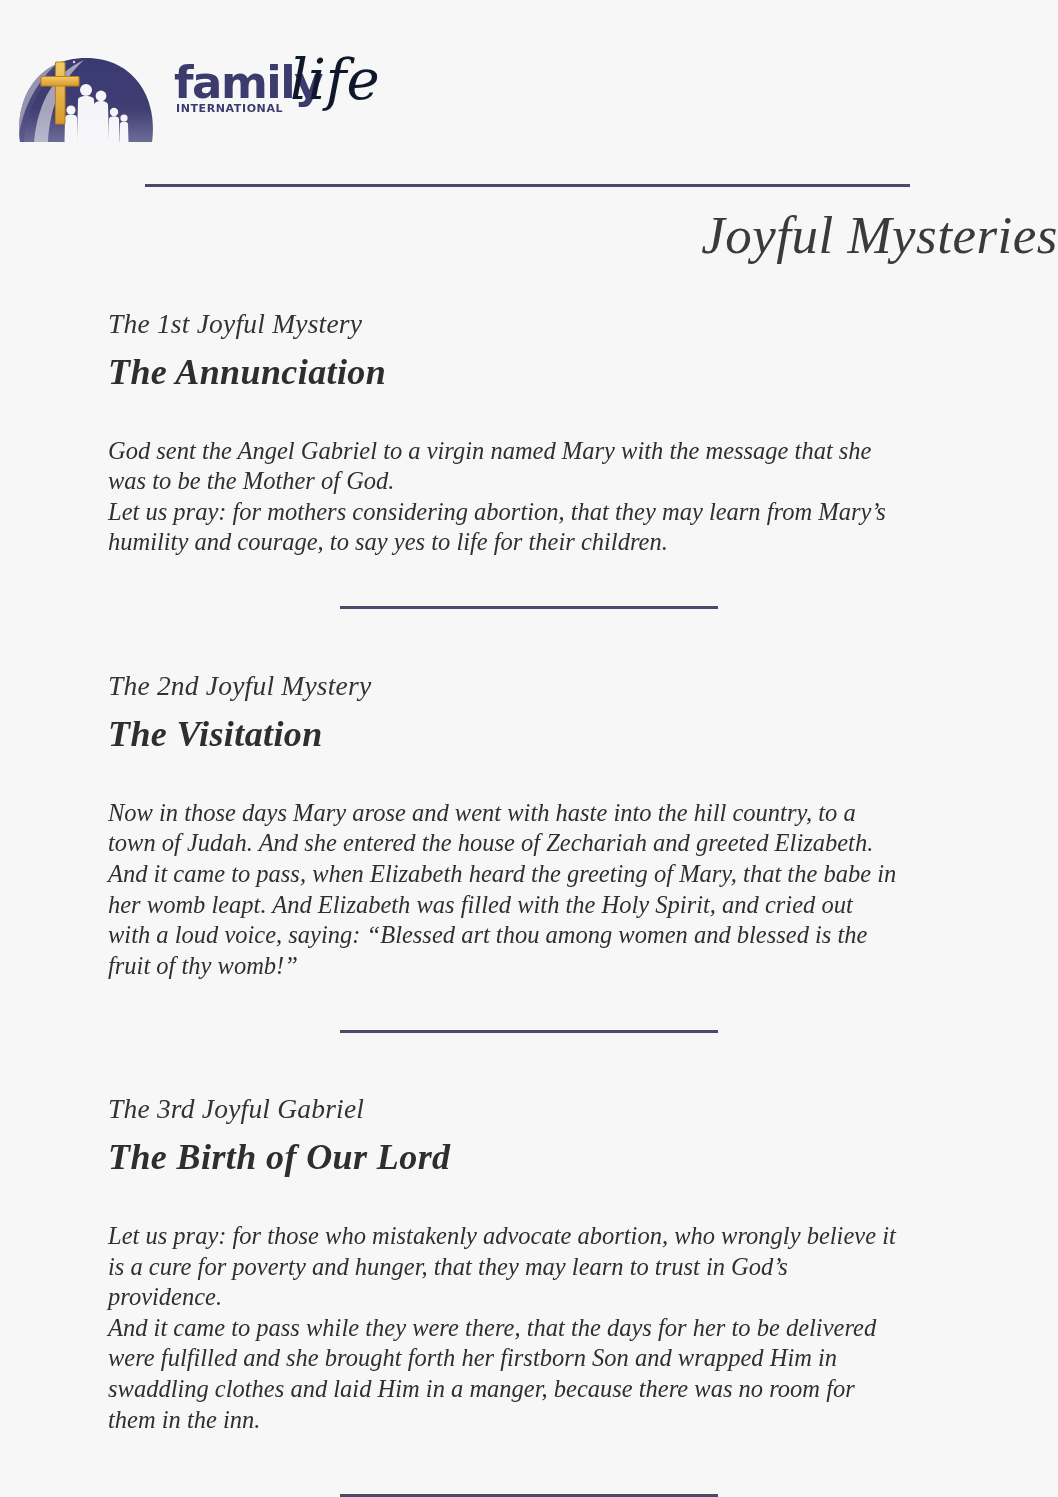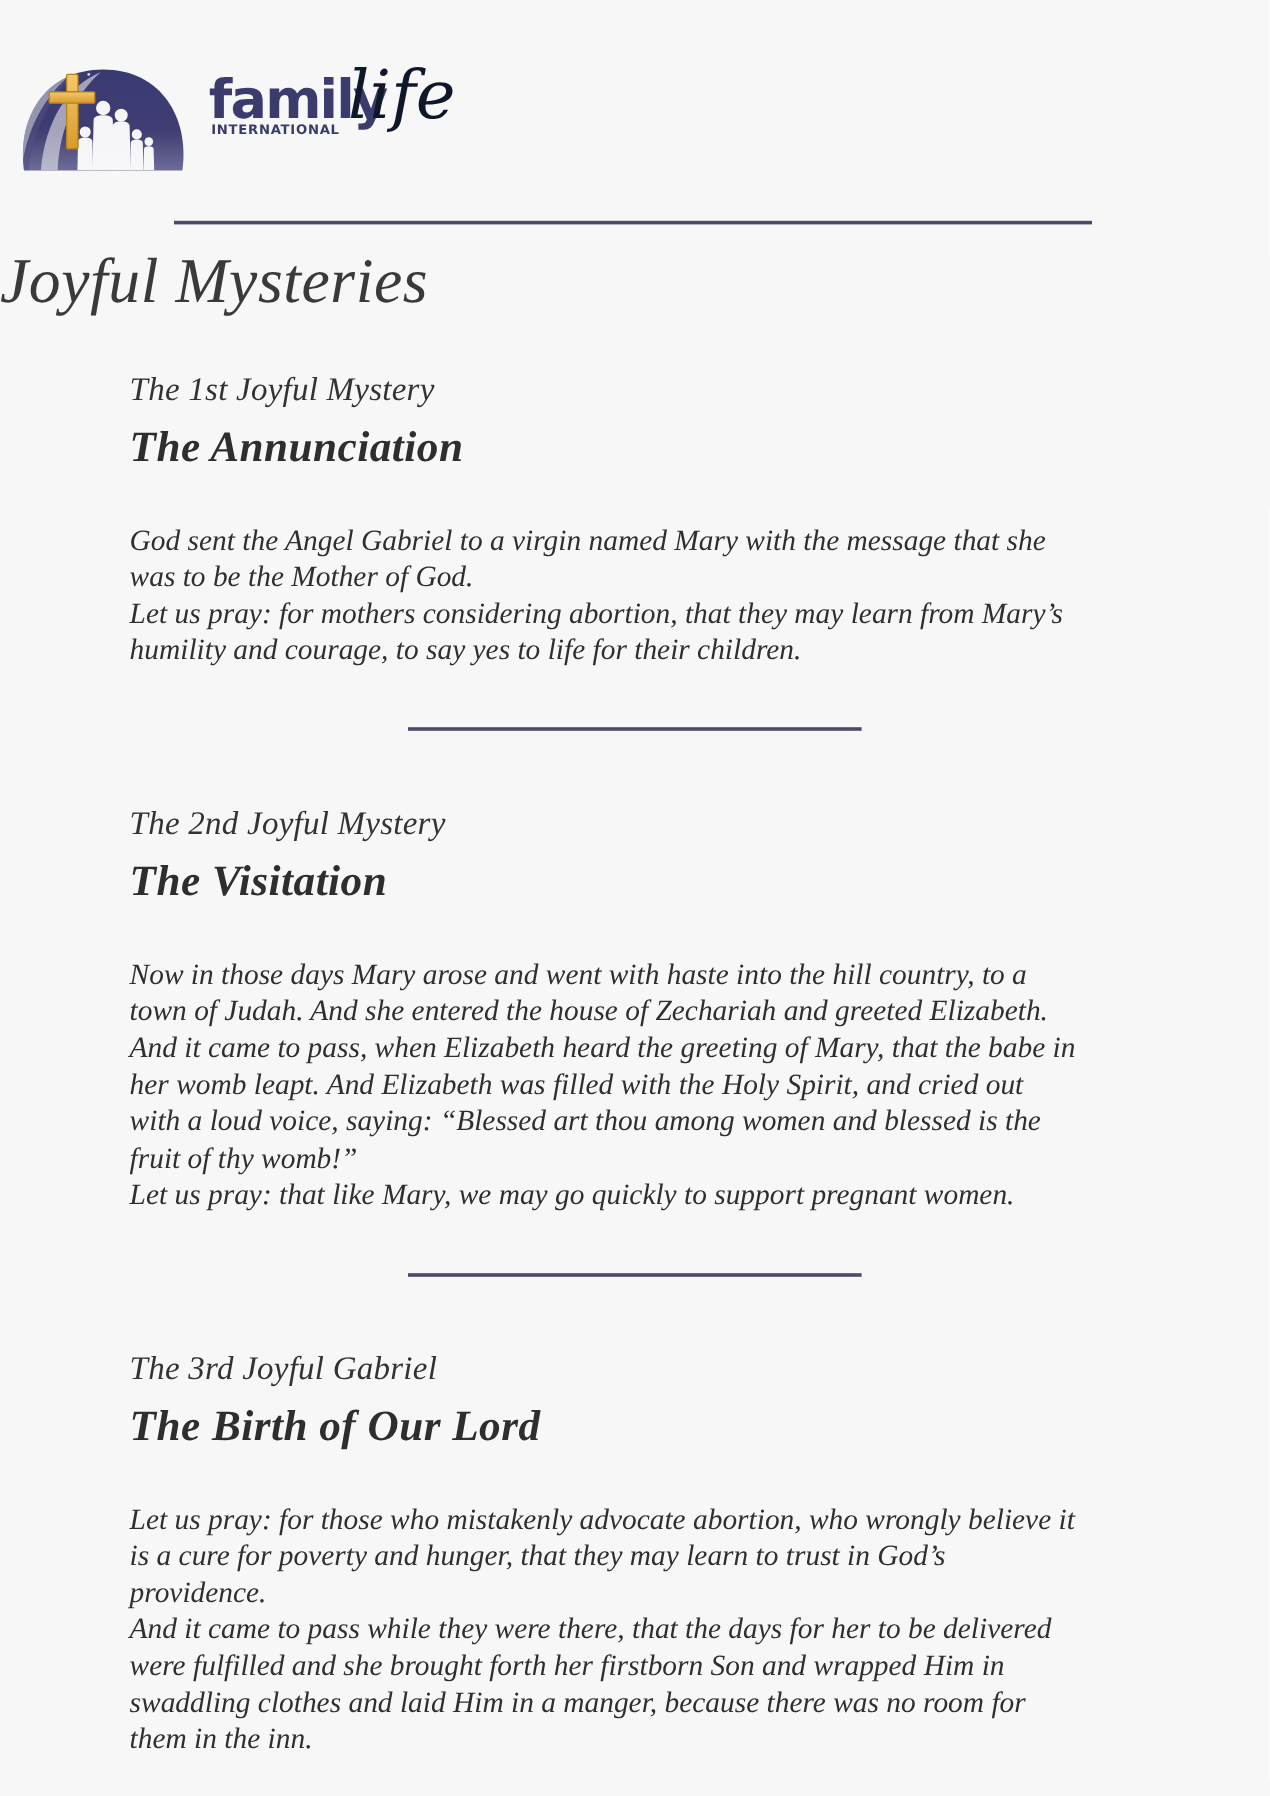--- a/index.html
+++ b/index.html
@@ -91,21 +91,21 @@
     background: #4c4a6b;
     margin: 0 auto;
   }
 
   
   .doc-title {
     position: absolute;
     left: 0;
     top: 205px;
     width: 1058px;
-    text-align: left;
+    text-align: right;
     font-family: "Liberation Serif", "DejaVu Serif", serif;
     font-style: italic;
     font-size: 53px;
     font-weight: 400;
     color: #3a3a3a;
     letter-spacing: 0.5px;
   }
 
   
   .content {
@@ -244,21 +244,20 @@
     <div class="divider-wrap-1">
       <div class="section-divider"></div>
     </div>
     <div class="gap-after-divider-1"></div>
 
     <div class="mystery">
       <div class="mystery-ordinal">The 2nd Joyful Mystery</div>
       <div class="mystery-name">The Visitation</div>
       <div class="mystery-body">
         <p>Now in those days Mary arose and went with haste into the hill country, to a town of Judah.  And she entered the house of Zechariah and greeted Elizabeth. And it came to pass, when Elizabeth heard the greeting of Mary, that the babe in her womb leapt. And Elizabeth was filled with the Holy Spirit, and cried out with a loud voice, saying: “Blessed art thou among women and blessed is the fruit of thy womb!”</p>
-        <p>Let us pray: that like Mary, we may go quickly to support pregnant women.</p>
       </div>
     </div>
 
     <div class="divider-wrap-2">
       <div class="section-divider"></div>
     </div>
     <div class="gap-after-divider-2"></div>
 
     <div class="mystery">
       <div class="mystery-ordinal">The 3rd Joyful Gabriel</div>

